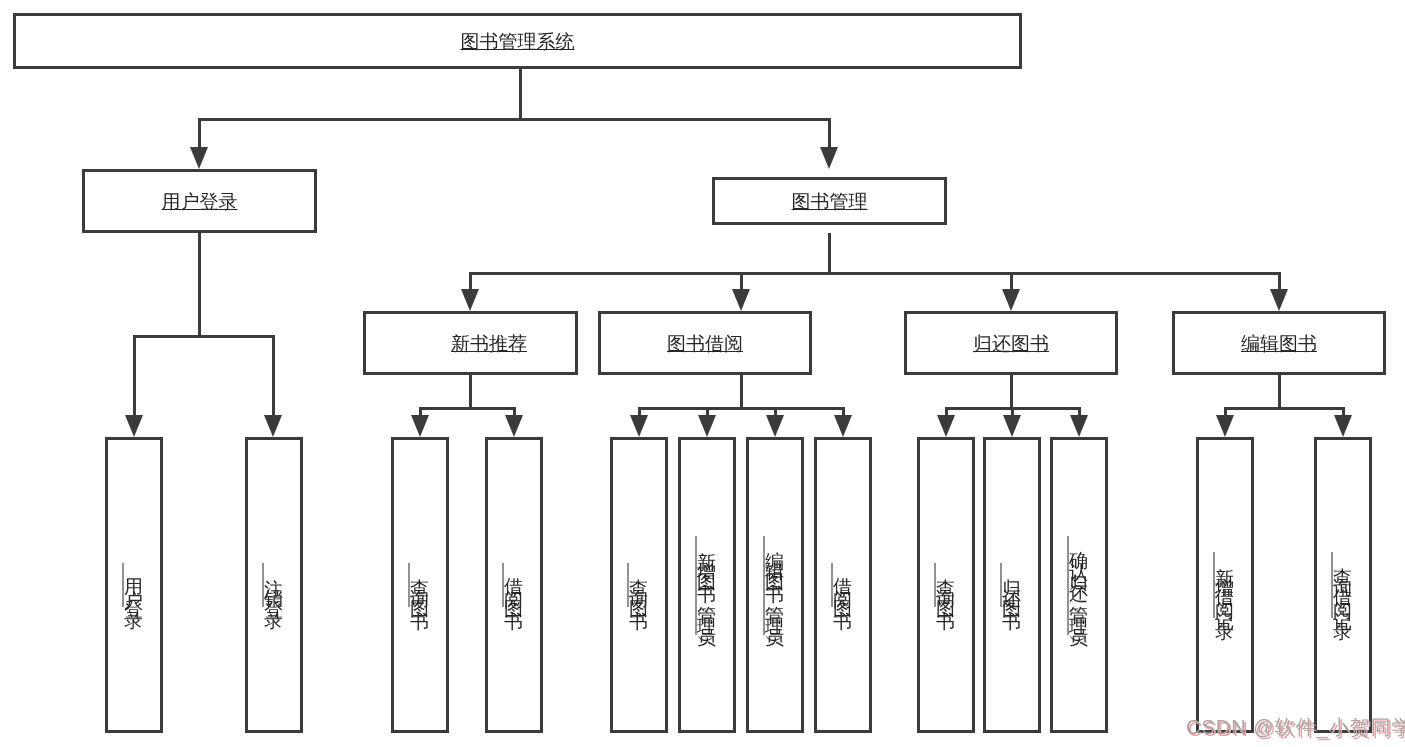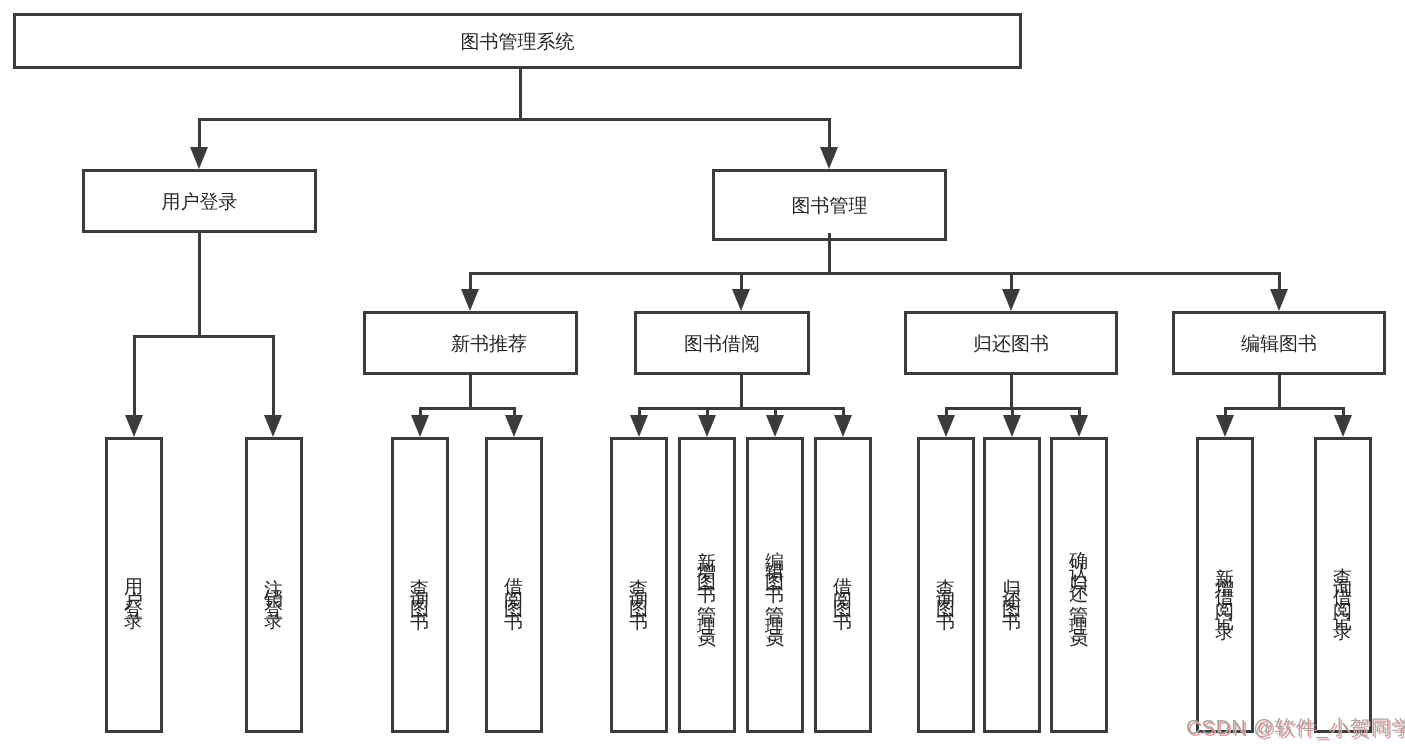--- a/index.html
+++ b/index.html
@@ -8,21 +8,21 @@
   }
   html,body{margin:0;padding:0;background:var(--bg);}
   .stage{
     position:relative;width:1405px;height:747px;background:var(--bg);
     overflow:hidden;font-family:"Liberation Sans","DejaVu Sans",sans-serif;
   }
   .box{
     position:absolute;box-sizing:border-box;border:3px solid var(--line);
     background:#fff;display:flex;align-items:center;justify-content:center;
   }
-  .box span{color:var(--text);font-size:19px;line-height:1;white-space:nowrap;}
+  .box span{color:var(--text);font-size:19px;line-height:1;white-space:nowrap;text-decoration:underline;}
   .vbox span{
     writing-mode:vertical-rl;letter-spacing:11px;white-space:normal;
   }
   .hline,.vline{position:absolute;background:var(--line);}
   .hline{height:3px;}
   .vline{width:3px;}
   .arrow{
     position:absolute;width:0;height:0;
     border-left:9px solid transparent;border-right:9px solid transparent;
     border-top:22px solid var(--line);
@@ -45,21 +45,21 @@
   <div class="vline" style="left:519px;top:69px;height:49px;"></div>
   <div class="hline" style="left:198px;top:118px;width:633px;"></div>
   <div class="vline" style="left:198px;top:118px;height:33px;"></div>
   <div class="arrow" style="left:190px;top:147px;"></div>
   <div class="vline" style="left:828px;top:118px;height:33px;"></div>
   <div class="arrow" style="left:820px;top:147px;"></div>
 
   <div class="box" style="left:82px;top:169px;width:235px;height:64px;">
     <span>用户登录</span>
   </div>
-  <div class="box" style="left:712px;top:169px;width:235px;height:72px;">
+  <div class="box" style="left:712px;top:177px;width:235px;height:48px;">
     <span>图书管理</span>
   </div>
 
   <div class="vline" style="left:198px;top:233px;height:102px;"></div>
   <div class="hline" style="left:133px;top:335px;width:141px;"></div>
   <div class="vline" style="left:133px;top:335px;height:84px;"></div>
   <div class="arrow" style="left:125px;top:415px;"></div>
   <div class="vline" style="left:272px;top:335px;height:84px;"></div>
   <div class="arrow" style="left:264px;top:415px;"></div>
 
@@ -70,21 +70,21 @@
   <div class="vline" style="left:740px;top:272px;height:19px;"></div>
   <div class="arrow" style="left:732px;top:289px;"></div>
   <div class="vline" style="left:1010px;top:272px;height:19px;"></div>
   <div class="arrow" style="left:1002px;top:289px;"></div>
   <div class="vline" style="left:1278px;top:272px;height:19px;"></div>
   <div class="arrow" style="left:1270px;top:289px;"></div>
 
   <div class="box" style="left:363px;top:311px;width:215px;height:64px;padding-left:37px;">
     <span>新书推荐</span>
   </div>
-  <div class="box" style="left:634px;top:311px;width:176px;height:64px;">
+  <div class="box" style="left:598px;top:311px;width:214px;height:64px;">
     <span>图书借阅</span>
   </div>
   <div class="box" style="left:904px;top:311px;width:214px;height:64px;">
     <span>归还图书</span>
   </div>
   <div class="box" style="left:1172px;top:311px;width:214px;height:64px;">
     <span>编辑图书</span>
   </div>
 
   <div class="vline" style="left:469px;top:375px;height:32px;"></div>

